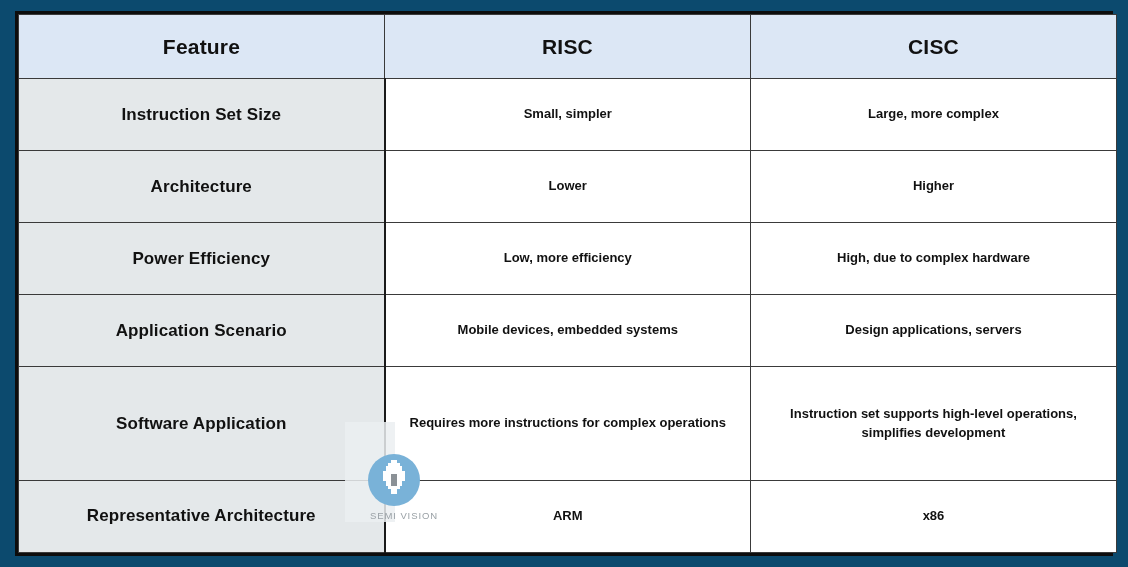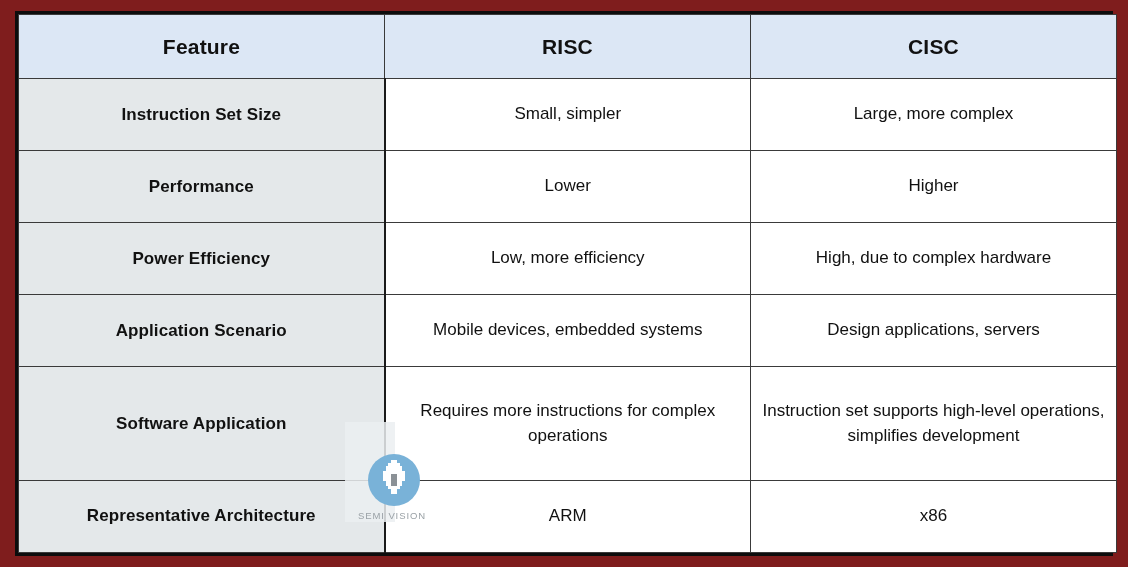--- a/index.html
+++ b/index.html
@@ -13,21 +13,21 @@
     font-family: "Liberation Sans", sans-serif;
     color: #111111;
     overflow: hidden;
     position: relative;
   }
 
   .page {
     position: relative;
     width: 1128px;
     height: 567px;
-    background: #7f1d1d;
+    background: #0c4a6e;
   }
 
   .table-wrap {
     position: absolute;
     left: 15px;
     top: 11px;
     width: 1098px;
     height: 545px;
     border: 3px solid #0d0d0d;
     box-sizing: border-box;
@@ -66,22 +66,22 @@
   tbody td.feature-cell {
     background: #e4e8ea;
     font-weight: bold;
     font-size: 17px;
     letter-spacing: 0.1px;
     border-right: 2px solid #1a1a1a;
   }
 
   tbody td.value-cell {
     background: #ffffff;
-    font-weight: normal;
-    font-size: 17px;
+    font-weight: bold;
+    font-size: 13px;
     line-height: 1.45;
   }
 
   tbody tr.row-tall td { height: 57px; }
   tbody tr.row-xtall td { height: 90px; }
 
   
   .watermark {
     position: absolute;
     left: 345px;
@@ -110,21 +110,21 @@
   }
   .watermark .wm-glyph {
     position: absolute;
     left: 38px;
     top: 38px;
     width: 22px;
     height: 40px;
   }
   .watermark .wm-label {
     position: absolute;
-    left: 0px;
+    left: 12px;
     top: 88px;
     width: 94px;
     text-align: center;
     font-size: 9.5px;
     letter-spacing: 0.9px;
     color: #9aa1a6;
     font-family: "Liberation Sans", sans-serif;
   }
 </style>
 </head>
@@ -150,21 +150,21 @@
 
         <tr class="row-tall">
           <td class="feature-cell">Instruction Set Size</td>
           <td class="value-cell">Small, simpler</td>
           <td class="value-cell">Large, more complex</td>
         </tr>
 
 
 
         <tr class="row-tall">
-          <td class="feature-cell">Performance</td>
+          <td class="feature-cell">Architecture</td>
           <td class="value-cell">Lower</td>
           <td class="value-cell">Higher</td>
         </tr>
 
         <tr class="row-tall">
           <td class="feature-cell">Power Efficiency</td>
           <td class="value-cell">Low, more efficiency</td>
           <td class="value-cell">High, due to complex hardware</td>
         </tr>
 

